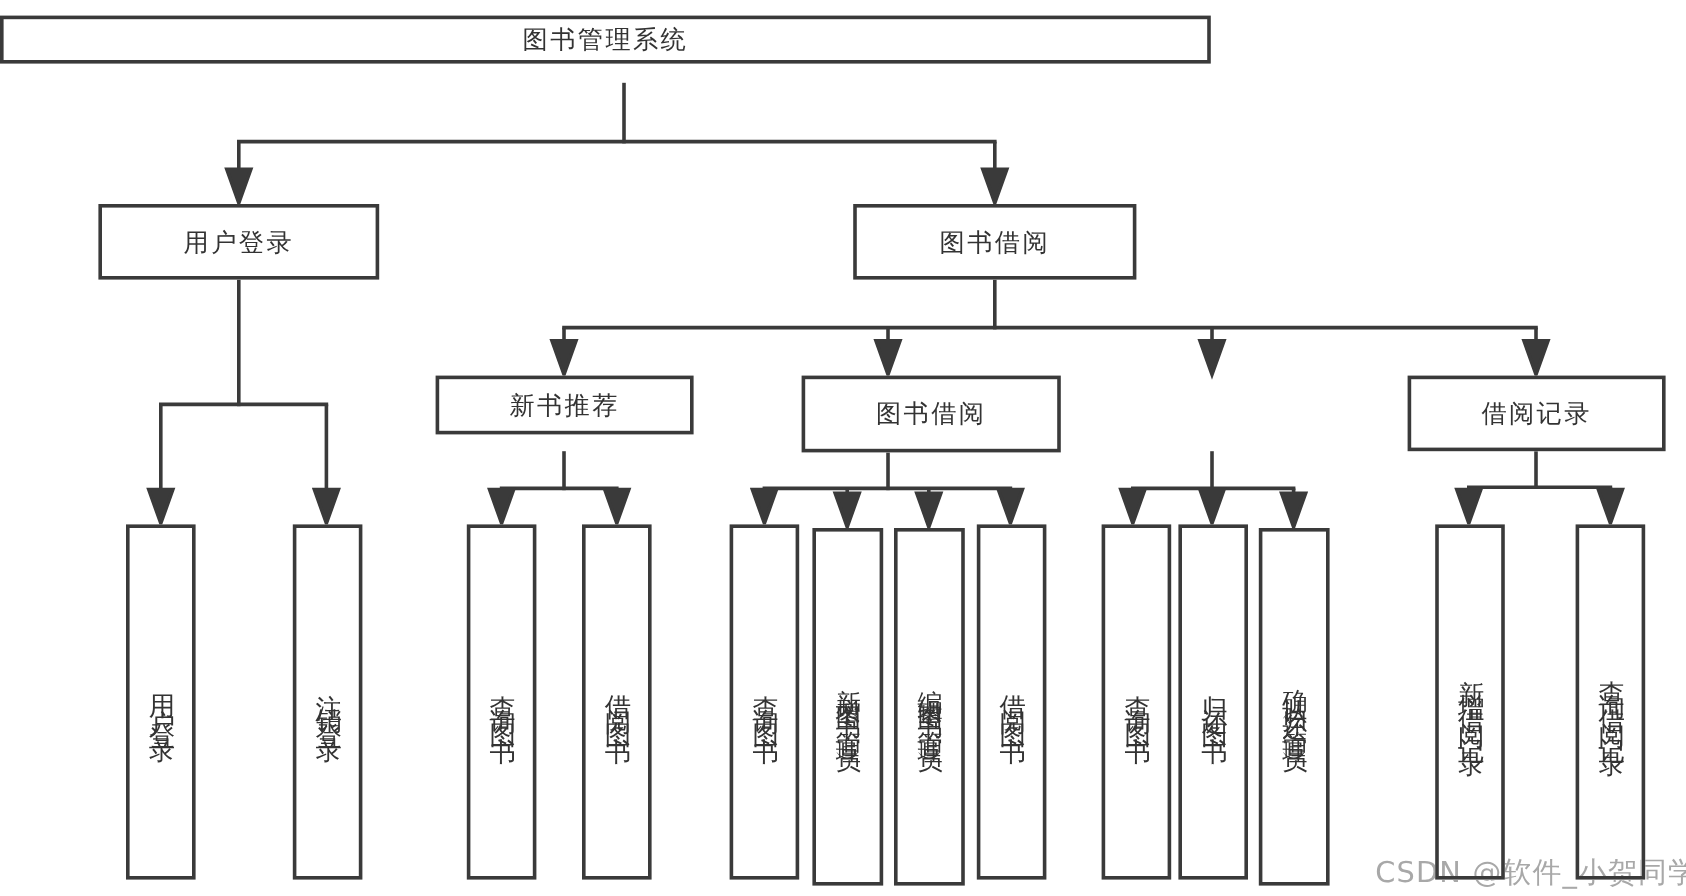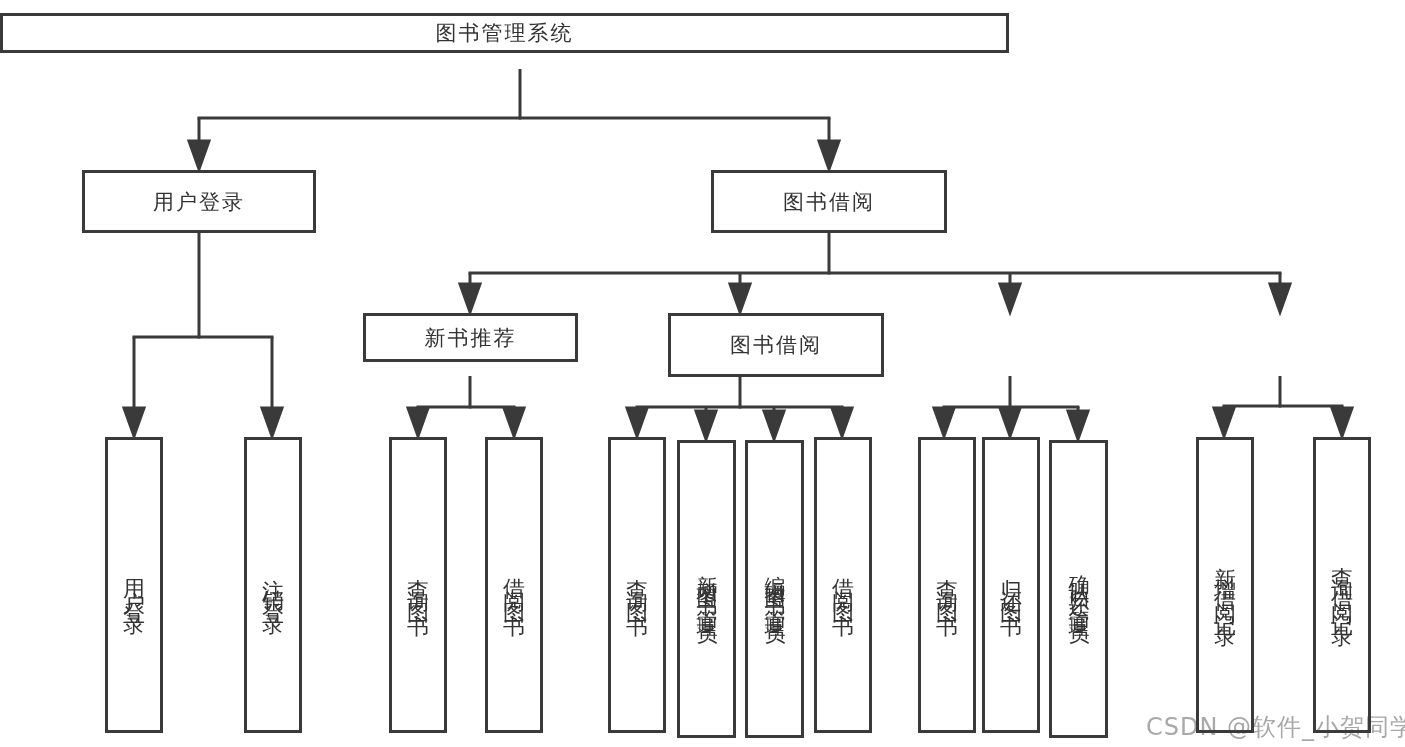--- a/index.html
+++ b/index.html
@@ -120,20 +120,23 @@
   <div class="node" style="left:711px; top:170px; width:236px; height:63px;">
     <span>图书借阅</span>
   </div>
 
   <div class="node" style="left:363px; top:313px; width:215px; height:49px;text-align:center;">
     <span>新书推荐</span>
   </div>
   <div class="node" style="left:632px; top:313px; width:216px; height:64px;margin-left:36px;">
     <span>图书借阅</span>
   </div>
+  <div class="node" style="left:1173px; top:313px; width:215px; height:63px;">
+    <span>借阅记录</span>
+  </div>
 
   <div class="node leaf" style="left:105px; top:437px; width:58px; height:296px;">
     <span class="vtext">用户登录</span>
   </div>
   <div class="node leaf" style="left:244px; top:437px; width:58px; height:296px;">
     <span class="vtext">注销登录</span>
   </div>
 
   <div class="node leaf" style="left:389px; top:437px; width:58px; height:296px;">
     <span class="vtext">查询图书</span>

